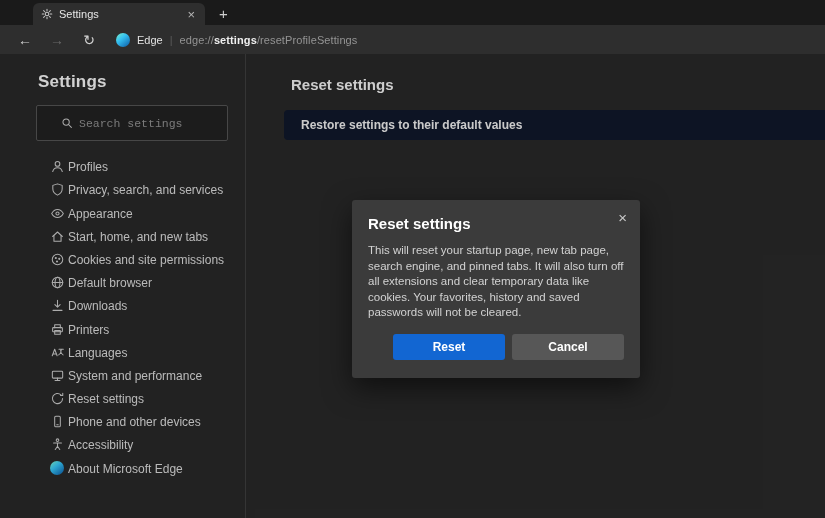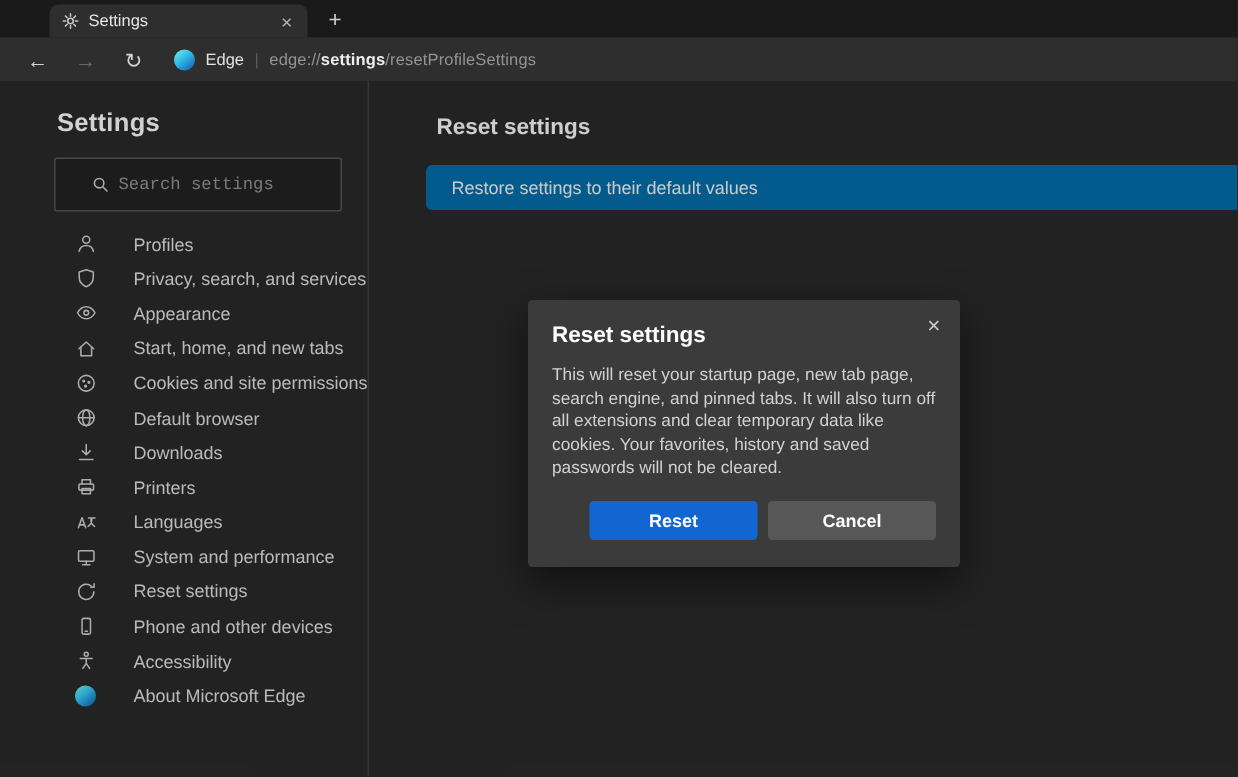--- a/index.html
+++ b/index.html
@@ -85,42 +85,42 @@
     padding: 0 24px; gap: 6px; font-family: Liberation Mono, monospace;
   }
   .search-icon { display: inline-flex; width: 12px; height: 12px; }
   .search-input {
     flex: 1; background: transparent; border: none; outline: none;
     font-family: inherit; font-size: 11.5px; color: #ddd;
   }
   .search-input::placeholder { color: #8d8d8d; }
   .nav-list { margin-top: 10px; }
   .nav-item {
-    display: flex; align-items: center;
+    display: flex; align-items: flex-end;
     height: 23.2px;
-    padding-left: 50px; gap: 24px;
+    padding-left: 50px; gap: 3px;
     font-size: 12px; color: #d6d6d6;
     cursor: pointer; white-space: nowrap;
   }
   .nav-icon { display: inline-flex; width: 15px; height: 15px; flex-shrink: 0; }
   .nav-icon .edge-logo { width: 14px; height: 14px; }
 
   .main { flex: 1; position: relative; overflow: hidden; }
   .main-title {
     margin: 22px 0 0 45px;
     font-size: 15px; font-weight: 600; color: #ececec;
   }
   .card {
     margin: 17px 0 0 38px;
     height: 30px;
-    background: #0369a1;
+    background: #0f172a;
     border-radius: 4px 0 0 4px;
     display: flex; align-items: center;
     padding-left: 17px;
-    font-size: 12px; font-weight: 400; color: #e9e9e9;
+    font-size: 12px; font-weight: 700; color: #e9e9e9;
     cursor: pointer;
   }
 
   
   .scrim {
     position: absolute; top: 54px; left: 0; right: 0; bottom: 0;
     background: rgba(0, 0, 0, 0.13);
     z-index: 5; pointer-events: none;
   }
   .dialog {

